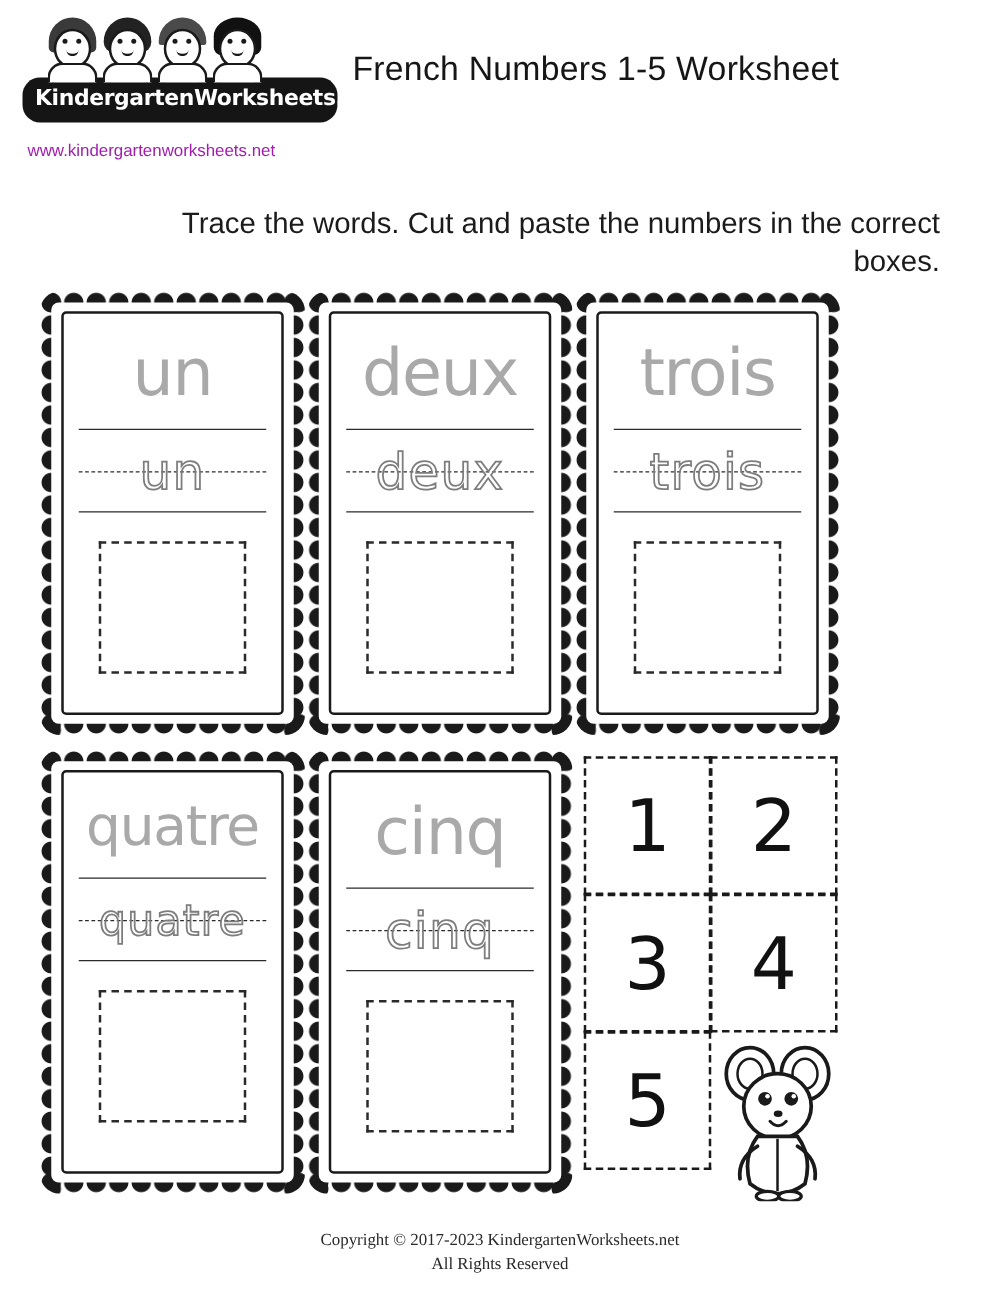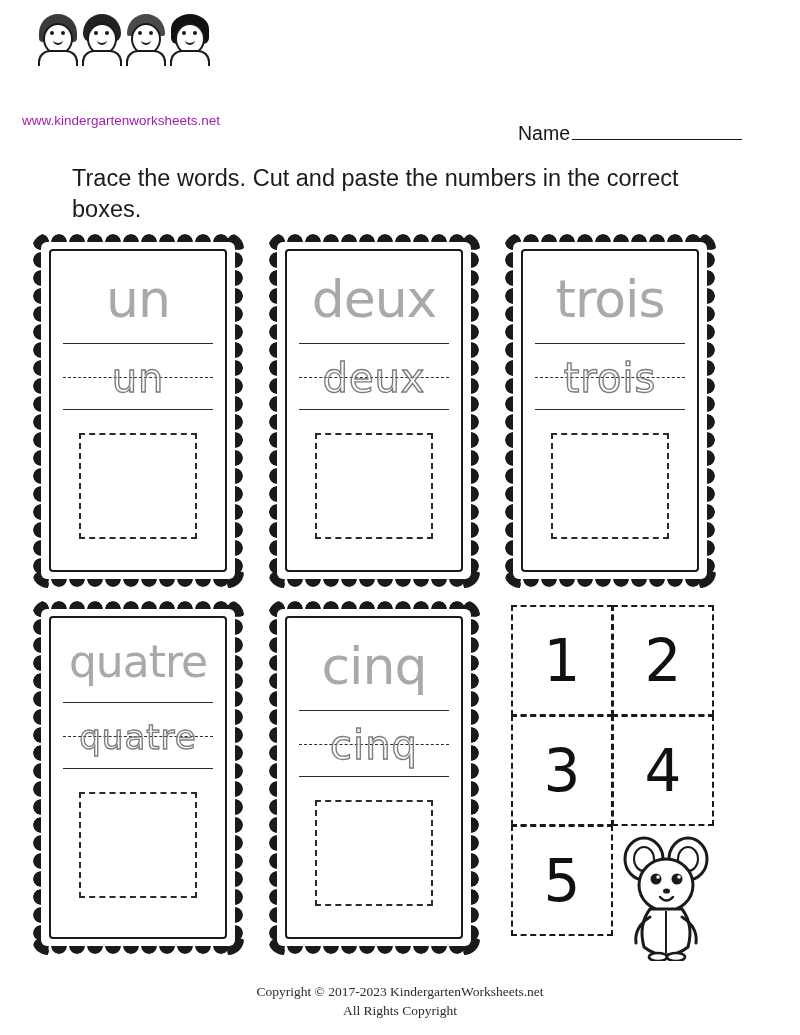--- a/index.html
+++ b/index.html
@@ -135,32 +135,33 @@
 
   .instructions {
     position: absolute;
     left: 72px;
     top: 163px;
     width: 680px;
     font-size: 23.5px;
     line-height: 1.30;
     font-family: "Liberation Sans", sans-serif;
     color: #1b1b1b;
+    text-align: right;
   }
 
   
   .grid {
     position: absolute;
     left: 32px;
     top: 233px;
     width: 736px;
   }
   .row {
     display: flex;
-    gap: 24px;
+    gap: 2px;
     margin-bottom: 12px;
   }
   .card {
     position: relative;
     width: 212px;
     height: 355px;
   }
 
   
   .scallop {
@@ -327,28 +328,27 @@
       </div>
       <div class="kid k4">
         <div class="hair"></div>
           <div class="face"></div>
         <div class="eye l"></div>
           <div class="eye r"></div>
           <div class="mouth"></div>
         <div class="body"></div>
       </div>
     </div>
+    <div class="logo-banner">KindergartenWorksheets.net</div>
   </div>
 
   <div class="site-url">www.kindergartenworksheets.net</div>
 
-
-  <div class="name-row">
-    <span>Name</span><span class="name-line"></span>
-  </div>
+  <div class="wtitle">French Numbers 1-5 Worksheet</div>
+
 
   <div class="instructions">Trace the words. Cut and paste the numbers in the correct boxes.</div>
 </div>
 
 <div class="grid">
 
   <div class="row">
 
     <div class="card">
       <div class="scallop"></div>
@@ -453,14 +453,14 @@
         <ellipse cx="38" cy="126" rx="9" ry="4" fill="#fff" stroke="#1a1a1a" stroke-width="2.6"></ellipse>
         <ellipse cx="56" cy="126" rx="9" ry="4" fill="#fff" stroke="#1a1a1a" stroke-width="2.6"></ellipse>
       </svg>
     </div>
 
   </div>
 </div>
 
 <div class="footer">
   <div>Copyright © 2017-2023 KindergartenWorksheets.net</div>
-  <div>All Rights Copyright</div>
+  <div>All Rights Reserved</div>
 </div>
 
 </body></html>

